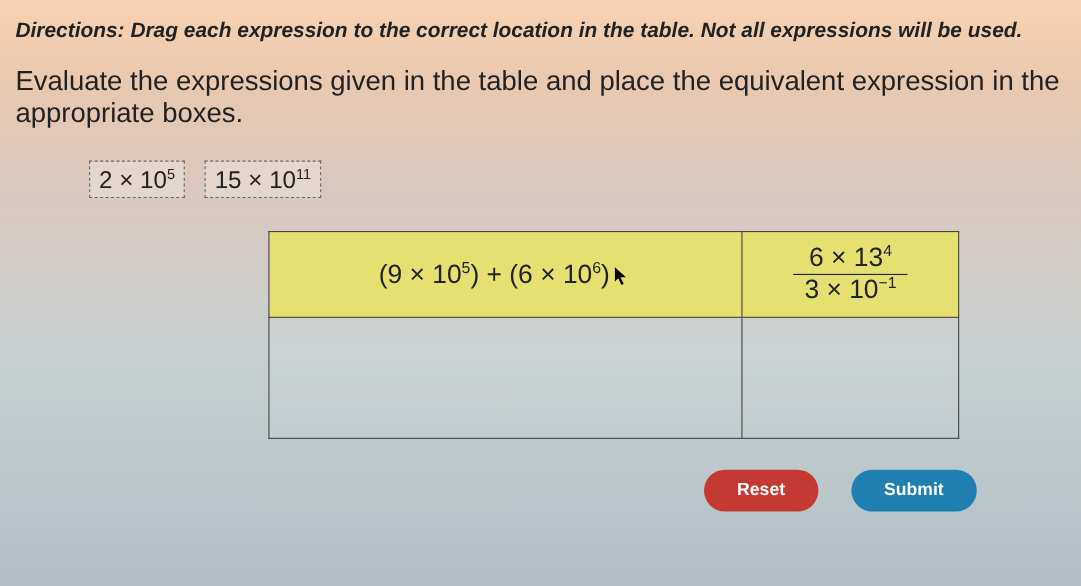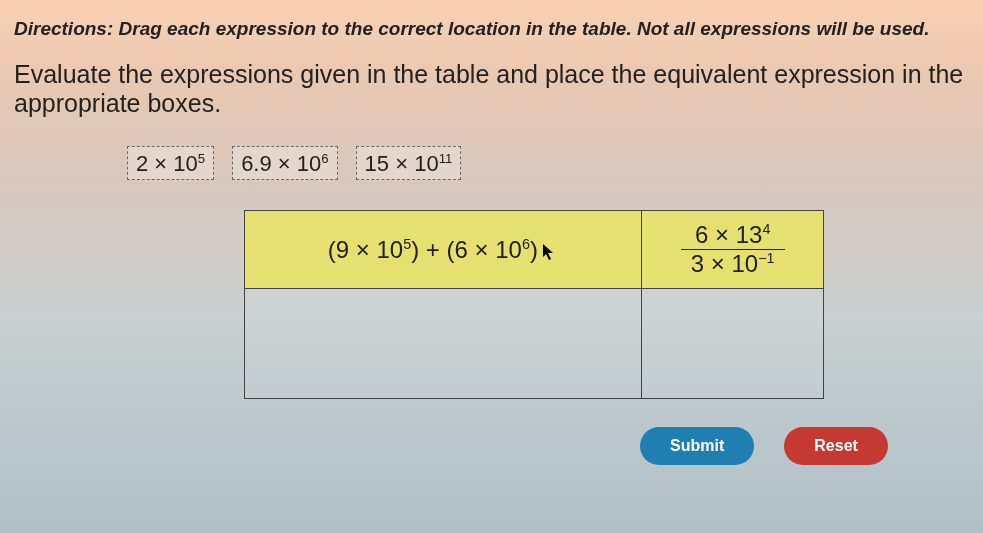--- a/index.html
+++ b/index.html
@@ -21,35 +21,35 @@
   }
   .directions .label { font-weight: bold; }
   .instruction {
     font-size: 25px;
     font-weight: normal;
     margin-bottom: 28px;
   }
   .drag-row {
     display: flex;
     gap: 18px;
-    margin-left: 113px;
+    margin-left: 67px;
     margin-bottom: 30px;
   }
   .drag-chip {
     border: 1px dashed #6a6a6a;
     background: rgba(255,255,255,0.25);
     padding: 4px 8px 2px 8px;
     font-size: 22px;
     font-family: Arial, sans-serif;
     cursor: grab;
     line-height: 1.2;
   }
   .table-wrap {
     margin-left: 230px;
-    width: 580px;
+    width: 628px;
   }
   table.drop {
     border-collapse: collapse;
     width: 100%;
   }
   table.drop td {
     border: 1.5px solid #444;
     vertical-align: middle;
     text-align: center;
     font-size: 24px;
@@ -105,21 +105,20 @@
 
 <div class="directions">
   <span class="label">Directions:</span>
   <span>Drag each expression to the correct location in the table. Not all expressions will be used.</span>
 </div>
 
 <div class="instruction">Evaluate the expressions given in the table and place the equivalent expression in the appropriate boxes.</div>
 
 <div class="drag-row">
   <div class="drag-chip"><span>2 × 10</span><sup>5</sup></div>
-  <div class="drag-chip"><span>6.9 × 10</span><sup>6</sup></div>
   <div class="drag-chip"><span>15 × 10</span><sup>11</sup></div>
 </div>
 
 <div class="table-wrap">
   <table class="drop">
     <tbody>
         <tr>
       <td class="hdr">
         <span>(9 × 10</span><sup>5</sup><span>) + (6 × 10</span><sup>6</sup><span>)</span>
         <span class="cursor-icon">
@@ -136,16 +135,16 @@
       </td>
     </tr>
     <tr>
       <td class="dz"></td>
       <td class="dz"></td>
     </tr>
   </tbody>
     </table>
 
   <div class="btn-row">
+    <button class="btn btn-reset">Reset</button>
     <button class="btn btn-submit">Submit</button>
-    <button class="btn btn-reset">Reset</button>
   </div>
 </div>
 
 </body></html>

